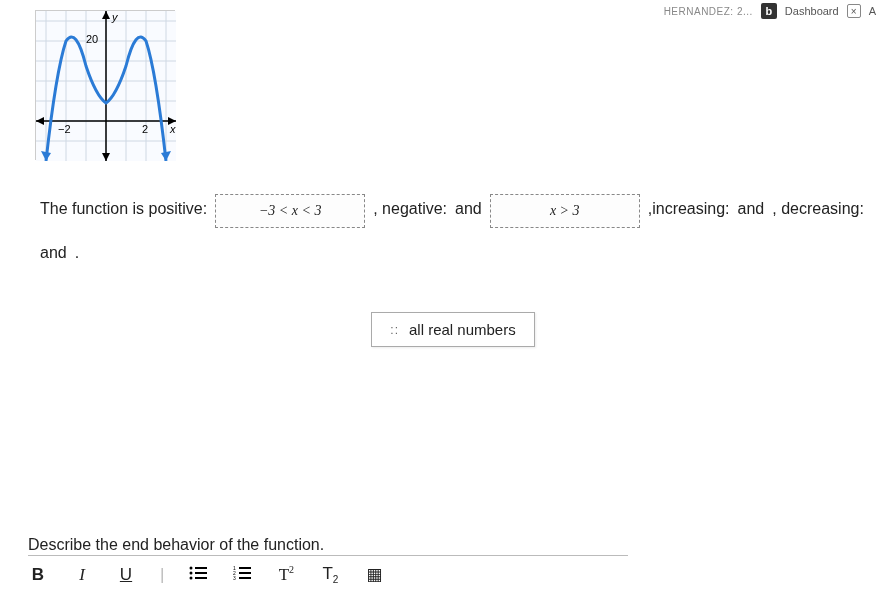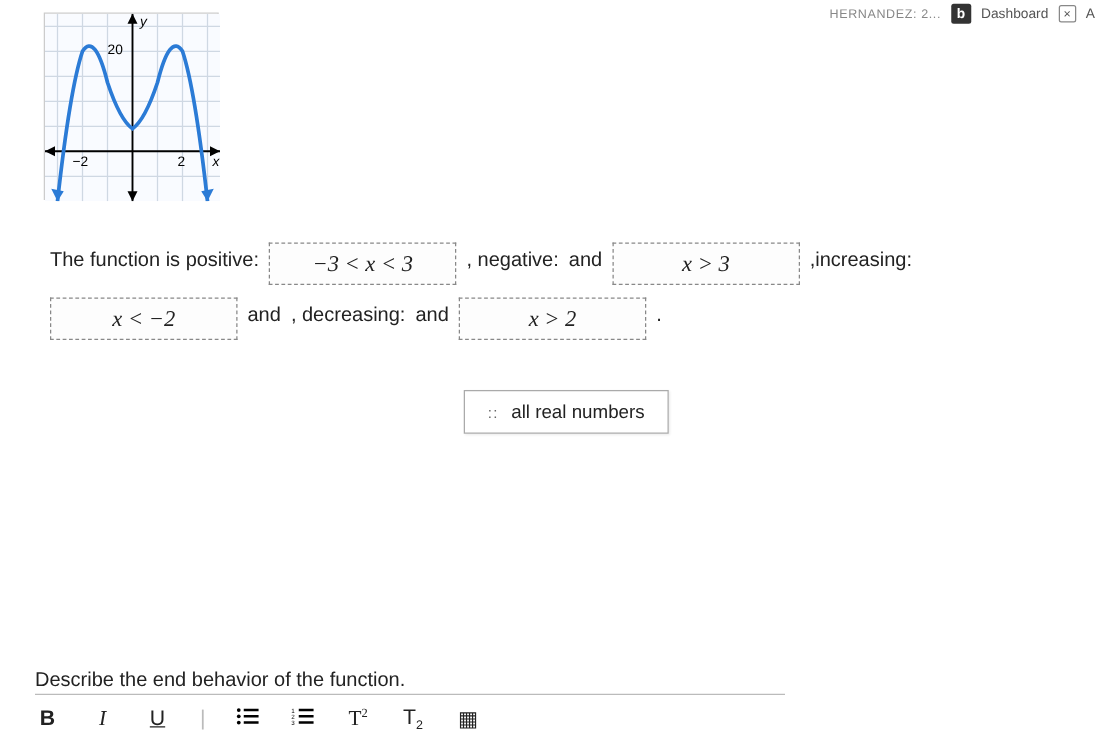--- a/index.html
+++ b/index.html
@@ -42,21 +42,21 @@
     .flow-line {
       display: flex; flex-wrap: wrap; align-items: flex-end;
       gap: 6px 8px; margin-bottom: 18px; line-height: 38px;
     }
     .text-span { white-space: nowrap; }
     .drop-slot {
       border: 1px dashed #888;
       min-width: 150px; height: 34px;
       display: inline-flex; align-items: center; justify-content: center;
       font-style: italic; font-family: 'Times New Roman', serif;
-      font-size: 18px; background: #fdfdfd;
+      font-size: 14px; background: #fdfdfd;
       padding: 0 16px;
     }
     .tile-bank {
       margin-top: 40px; display: flex; justify-content: center;
     }
     .tile {
       border: 1px solid #aaa; background: #fff;
       padding: 8px 18px; display: inline-flex; align-items: center;
       gap: 10px; font-size: 15px;
       box-shadow: 1px 1px 2px rgba(0,0,0,0.08);
@@ -137,30 +137,24 @@
     <span class="drop-slot">
         <span class="math">−3 &lt; x &lt; 3</span>
       </span>
     <span class="text-span">, negative:</span>
     <span class="text-span">and</span>
     <span class="drop-slot">
         <span class="math">x &gt; 3</span>
       </span>
 
     <span class="text-span">,increasing:</span>
-    <span class="drop-slot">
-        <span class="math">x &lt; −2</span>
-      </span>
     <span class="text-span">and</span>
     <span class="text-span">, decreasing:</span>
     <span class="text-span">and</span>
 
-    <span class="drop-slot">
-        <span class="math">x &gt; 2</span>
-      </span>
     <span class="text-span">.</span>
   </div>
 
   <div class="tile-bank">
     <div class="tile">
       <span class="grip">::</span>
       <span>all real numbers</span>
     </div>
   </div>
 

